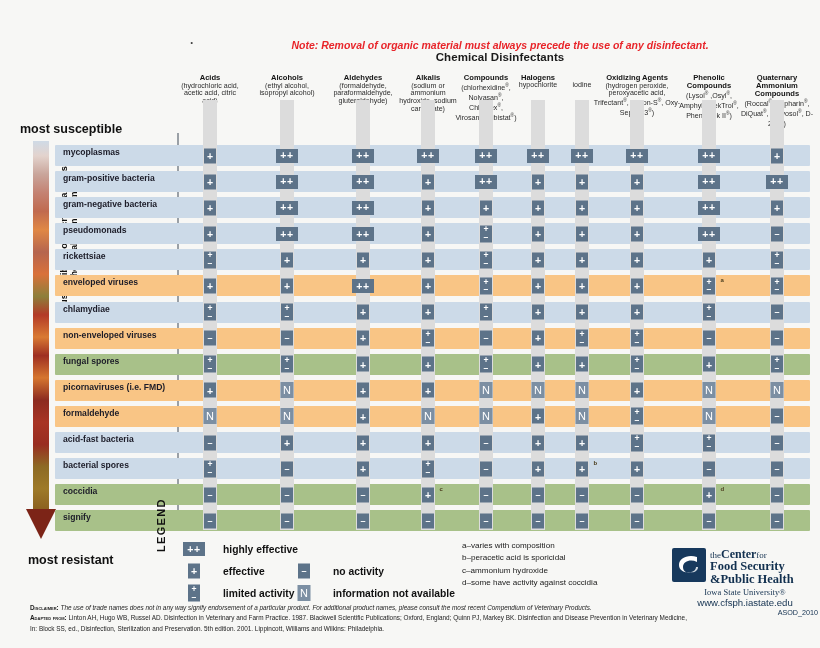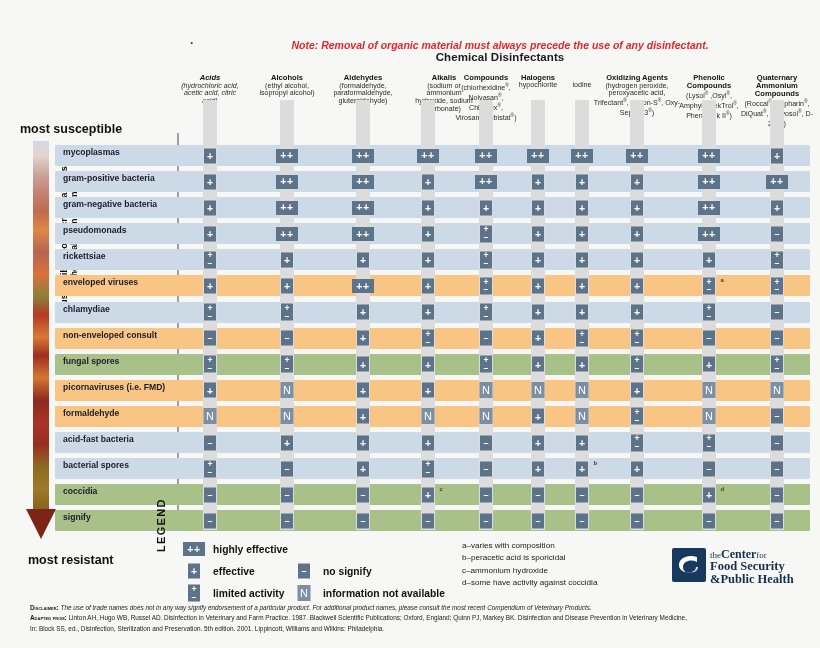--- a/index.html
+++ b/index.html
@@ -73,21 +73,21 @@
   #most-resistant   { position:absolute; left:28px; top:553px; font-size:12.5px; font-weight:bold; color:#111; }
 
   
   #legend-word {
     position:absolute; left:155px; top:552px;
     transform:rotate(-90deg); transform-origin:left top;
     font-size:11px; font-weight:bold; letter-spacing:1.3px; color:#111;
   }
   #legend { position:absolute; left:182px; top:538px; width:290px; }
   .legrow { display:flex; align-items:center; height:22px; }
-  .legrow .ltext { font-size:10.3px; font-weight:bold; color:#111; margin-left:7px; }
+  .legrow .ltext { font-size:10.3px; font-weight:bold; color:#111; margin-left:17px; }
   .legcol2 { position:absolute; left:110px; }
   .legswatch { position:relative; width:24px; height:18px; }
 
   
   #footnotes { position:absolute; left:462px; top:540px; font-size:8.1px; color:#1a1a1a; line-height:1.52; }
 
   
   #logo { position:absolute; left:672px; top:548px; width:146px; }
   #logo-row { display:flex; align-items:flex-start; }
   #logo-mark { width:34px; height:34px; flex:0 0 34px; position:relative; }
@@ -112,33 +112,33 @@
 </head>
 <body>
 
 <div id="tiny-dot">·</div>
 <div id="title-block">
   <div id="chart-note">Note: Removal of organic material must always precede the use of any disinfectant.</div>
   <div id="chart-title">Chemical Disinfectants</div>
 </div>
 
 <div id="col-headers">
-    <div class="colhead" style="left: -1px; top: 0px; width: 62px; font-style: italic;">
+    <div class="colhead" style="left: -1px; top: 0px; width: 62px;">
       <span class="cname">Acids</span>
       <span class="csub">(hydrochloric acid, acetic acid, citric acid)</span>
     </div>
     <div class="colhead" style="left: 70px; top: 0px; width: 74px;">
       <span class="cname">Alcohols</span>
       <span class="csub">(ethyl alcohol, isopropyl alcohol)</span>
     </div>
     <div class="colhead" style="left: 144px; top: 0px; width: 78px;">
       <span class="cname">Aldehydes</span>
       <span class="csub">(formaldehyde, paraformaldehyde, gluteraldehyde)</span>
     </div>
-    <div class="colhead" style="left: 218px; top: 0px; width: 60px; margin-left: 16px;">
+    <div class="colhead" style="left: 218px; top: 0px; width: 60px;">
       <span class="cname">Alkalis</span>
       <span class="csub">(sodium or ammonium hydroxide, sodium carbonate)</span>
     </div>
     <div class="colhead" style="left: 274px; top: 0px; width: 64px;">
       <span class="cname">Compounds</span>
       <span class="csub">(chlorhexidine<sup>®</sup>, Nolvasan<sup>®</sup>, Chlorhex<sup>®</sup>, Virosan<sup>®</sup>, Hibistat<sup>®</sup>)</span>
     </div>
     <div class="colhead" style="left: 332px; top: 0px; width: 52px;">
       <span class="cname">Halogens</span>
       <span class="csub" style="margin-top: 0px;">hypochlorite</span>
@@ -442,21 +442,21 @@
           <span>+</span>
           <span>–</span>
         </div>
       </div>
       <div class="cell" style="left: 713.5px;">
         <div class="mark m-n">–</div>
       </div>
     </div>
     <div class="row">
       <div class="rowband" style="background: rgb(249, 197, 133);"></div>
-      <div class="rowlabel">non-enveloped consult</div>
+      <div class="rowlabel">non-enveloped viruses</div>
       <div class="cell" style="left: 146.5px;">
         <div class="mark m-n">–</div>
       </div>
       <div class="cell" style="left: 223.5px;">
         <div class="mark m-n">–</div>
       </div>
       <div class="cell" style="left: 299.5px;">
         <div class="mark m-p">+</div>
       </div>
       <div class="cell" style="left: 364.5px;">
@@ -777,21 +777,21 @@
       <div style="display: flex; align-items: center;">
         <div class="legswatch">
           <div class="mark m-p">+</div>
         </div>
         <span class="ltext">effective</span>
       </div>
       <div class="legcol2" style="display: flex; align-items: center; position: absolute;">
         <div class="legswatch">
           <div class="mark m-n">–</div>
         </div>
-        <span class="ltext">no signify</span>
+        <span class="ltext">no activity</span>
       </div>
     </div>
     <div class="legrow" style="position: relative;">
       <div style="display: flex; align-items: center;">
         <div class="legswatch">
           <div class="mark m-pm">
             <span>+</span>
             <span>–</span>
           </div>
         </div>
@@ -820,20 +820,25 @@
         <rect x="0" y="0" width="34" height="34" rx="2" fill="#17395d"></rect>
         <path d="M25 9 C16 6 7 10 7 17 C7 23 14 26 21 24 C16 26 11 24 11 19 C11 13 19 11 25 14 Z" fill="#ffffff"></path>
         <path d="M24 19 C24 22 21 24 18 24 C22 25 26 23 26 19 Z" fill="#cfd8e0"></path>
       </svg>
     </div>
     <div id="logo-text">
       <div class="l1"><span>the</span><b>Center</b><span>for</span></div>
       <div class="l2">Food Security</div>
       <div class="l3">&amp;Public Health</div>
     </div>
+  </div>
+  <div id="logo-sub">
+    <div class="isu">Iowa State University®</div>
+    <div class="url">www.cfsph.iastate.edu</div>
+    <div class="asod">ASOD_2010</div>
   </div>
 </div>
 
 <div id="disclaimer">
   <span class="lbl">Disclaimer:</span>
   <span class="it">The use of trade names does not in any way signify endorsement of a particular product. For additional product names, please consult the most recent Compendium of Veterinary Products.</span>
   <br>
   <span class="lbl">Adapted from:</span>
   <span>Linton AH, Hugo WB, Russel AD. Disinfection in Veterinary and Farm Practice. 1987. Blackwell Scientific Publications; Oxford, England; Quinn PJ, Markey BK. Disinfection and Disease Prevention in Veterinary Medicine, In: Block SS, ed., Disinfection, Sterilization and Preservation. 5th edition. 2001. Lippincott, Williams and Wilkins: Philadelphia.</span>
 </div>

